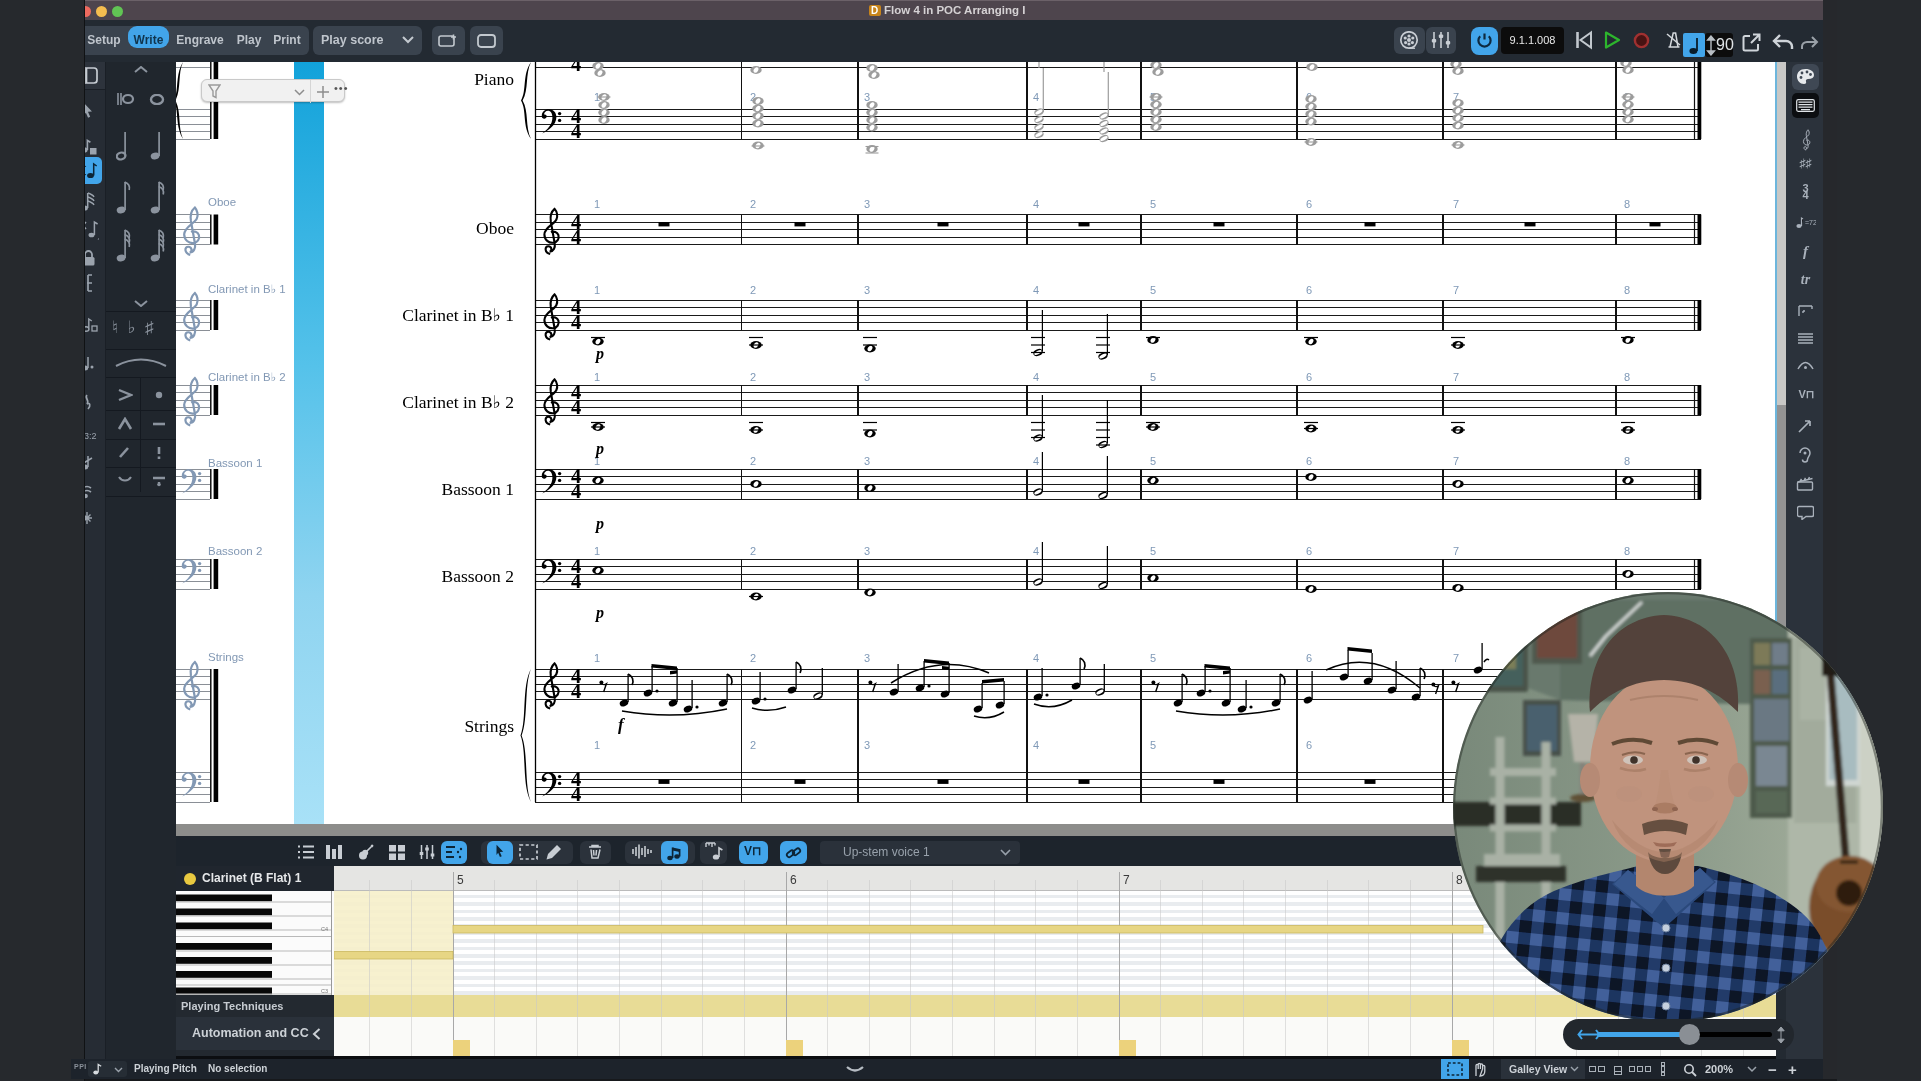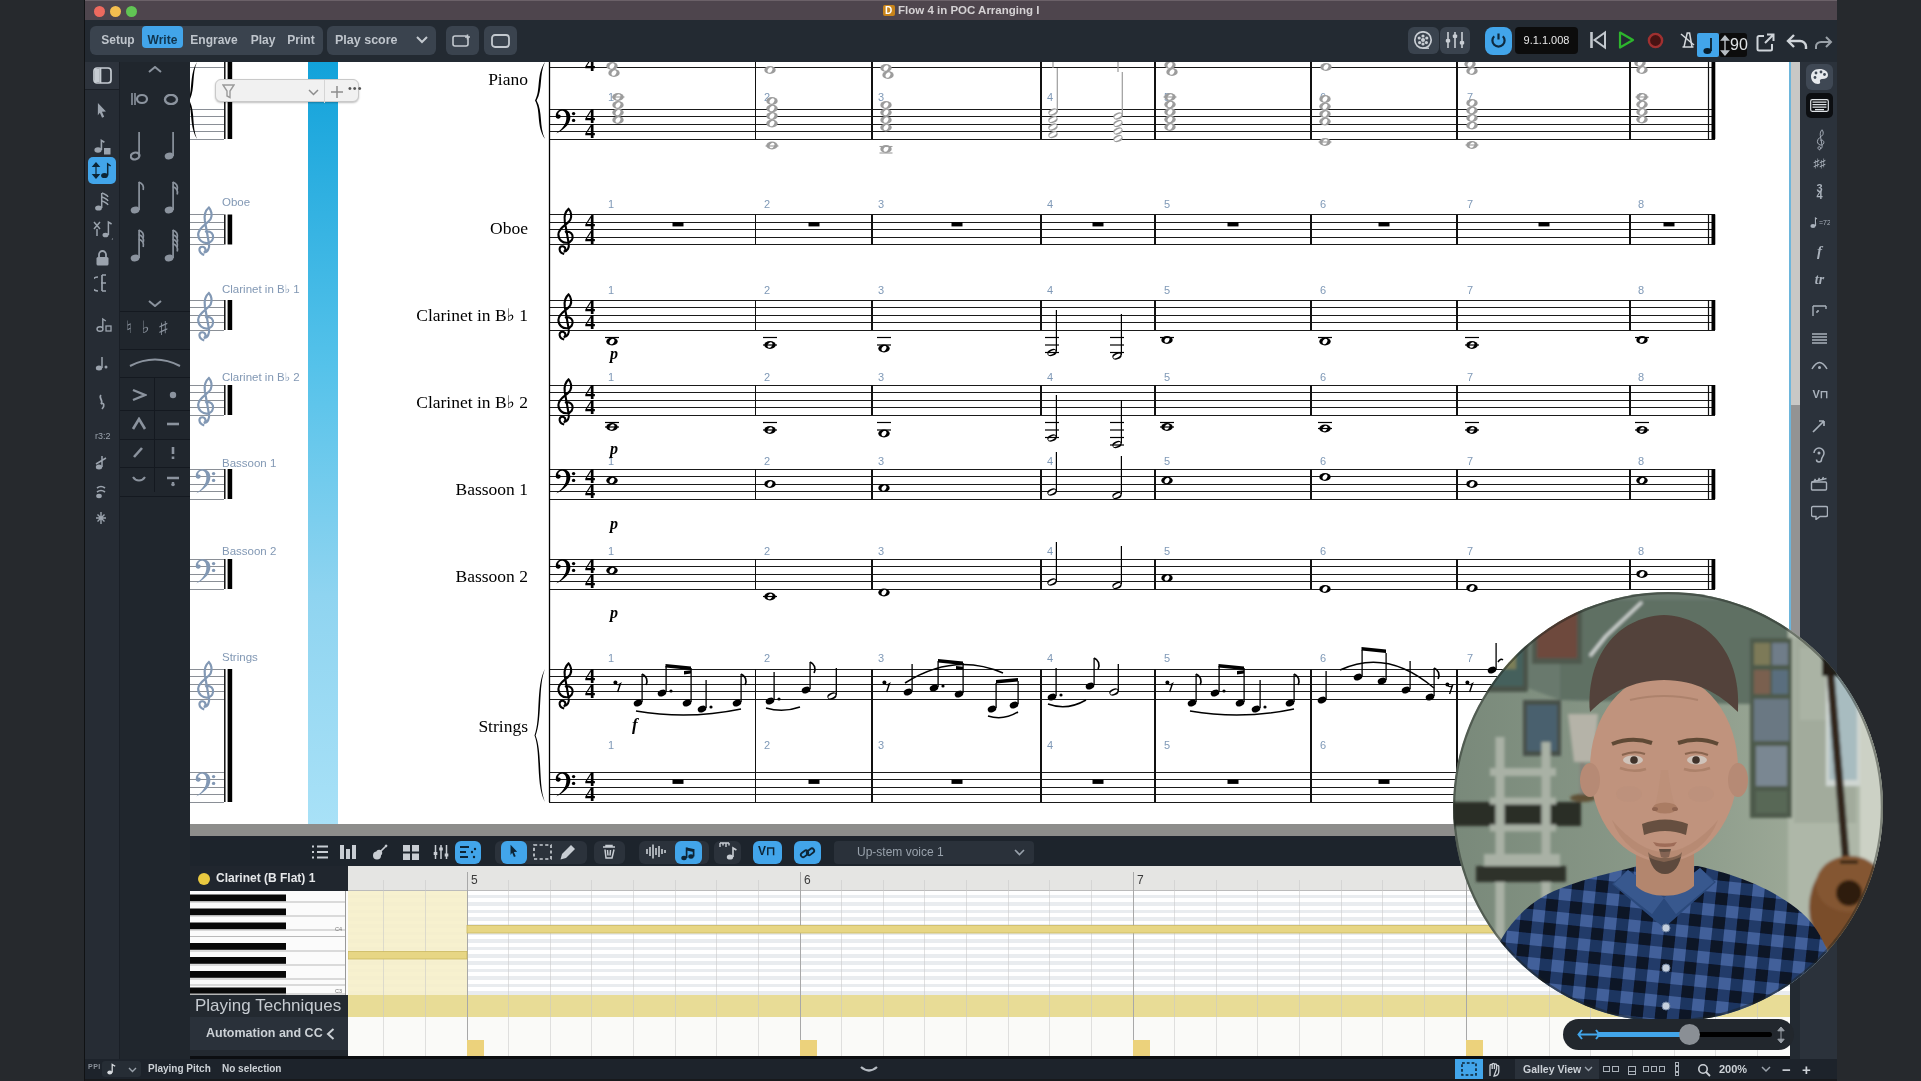--- a/index.html
+++ b/index.html
@@ -1,40 +1,40 @@
 <!DOCTYPE html>
 <html><head><meta charset="utf-8">
 <style>
 html,body{margin:0;padding:0;width:1921px;height:1081px;overflow:hidden;background:#26282c;font-family:"Liberation Sans",sans-serif;}
 *{box-sizing:border-box;}
 .abs{position:absolute;}
-#win{position:absolute;left:85px;top:0;width:1752px;height:1079px;background:#232a32;}
+#win{position:absolute;left:71px;top:0;width:1752px;height:1079px;background:#232a32;}
 #titlebar{position:absolute;left:0;top:0;width:100%;height:20px;background:#4e454d;border-top:1px solid #6b6168;}
 .tl{position:absolute;top:4.5px;width:11px;height:11px;border-radius:50%;}
 #ttl{position:absolute;top:3px;left:0;width:100%;text-align:center;color:#d5d2d4;font-size:11.5px;font-weight:bold;}
 #toolbar{position:absolute;left:0;top:20px;width:100%;height:52px;background:#232a32;}
 .tgroup{position:absolute;top:6px;height:29px;background:#3a434e;border-radius:6px;color:#bfc5cc;font-size:12px;font-weight:bold;}
 .tab{position:absolute;top:7px;text-align:center;font-size:12px;}
-.tabact{background:#42a5ea;color:#10354e;border-radius:4px;top:0;padding-top:7px;height:22px;}
+.tabact{background:#42a5ea;color:#10354e;border-radius:9px;top:0;padding-top:7px;height:22px;}
 #ltools{position:absolute;left:0;top:62px;width:35px;height:997px;background:#262c34;border-right:1px solid #1a1f26;}
 #npanel{position:absolute;left:35px;top:62px;width:70px;height:997px;background:#20262d;}
 #scorewrap{position:absolute;left:105px;top:62px;width:1600px;height:762px;background:#fff;}
 #bluestrip{position:absolute;left:223px;top:62px;width:30px;height:762px;background:linear-gradient(#12a2da,#55c2ea 40%,#8fd4f0 70%,#a8e1f7);}
 #pill{position:absolute;left:130px;top:79px;z-index:20;width:144px;height:23px;background:#f1f1f1;border:1px solid #c9c9c9;border-radius:6px;box-shadow:0 1px 2px rgba(0,0,0,.25);}
 #graybar{position:absolute;left:105px;top:824px;width:1600px;height:12px;background:#8d8d8b;}
 #btoolbar{position:absolute;left:105px;top:836px;width:1600px;height:30px;background:#1d242c;}
 .bbtn{position:absolute;top:4.5px;height:23px;border-radius:6px;}
 .blue{background:#42a5ea;}
 .dk{background:#2b323b;}
 #dd1{position:absolute;left:644px;top:4.5px;width:200px;height:23px;background:#2a313a;border-radius:4px;color:#98a1ab;font-size:12px;line-height:23px;padding-left:23px;}
 #trackhdr{position:absolute;left:105px;top:866px;width:158px;height:25px;background:#20262e;color:#e6e8ea;font-size:12px;font-weight:bold;}
 #ruler{position:absolute;left:263px;top:866px;width:1442px;height:25px;background:#e5e5e3;border-bottom:1px solid #bbb;color:#3a3a3a;font-size:12px;}
 #keys{position:absolute;left:105px;top:891px;width:158px;height:104px;background:#fbfbfb;}
 #grid{position:absolute;left:263px;top:891px;width:1442px;height:104px;background:repeating-linear-gradient(#ffffff 0px,#ffffff 3.7px,#e9ecef 3.7px,#e9ecef 7.4px);}
-#ptlabel{position:absolute;left:105px;top:995px;width:158px;height:22px;background:#232930;color:#c6cbd1;font-size:17px;font-weight:normal;line-height:22px;padding-left:5px;}
+#ptlabel{position:absolute;left:105px;top:995px;width:158px;height:22px;background:#232930;color:#c6cbd1;font-size:11px;font-weight:bold;line-height:22px;padding-left:5px;}
 #ptlane{position:absolute;left:263px;top:995px;width:1442px;height:22px;background:#e8dc96;}
 #autolabel{position:absolute;left:105px;top:1017px;width:158px;height:33px;background:#2a313a;color:#ccd1d6;font-size:12.5px;font-weight:bold;line-height:33px;padding-left:16px;}
 #autolane{position:absolute;left:263px;top:1017px;width:1442px;height:39px;background:#fafaf8;}
 #underauto{position:absolute;left:105px;top:1050px;width:158px;height:6px;background:#232930;}
 #statusbar{position:absolute;left:0;top:1059px;width:100%;height:20px;background:#1d232b;color:#cdd2d7;font-size:10px;font-weight:bold;z-index:70;}
 #rsidebar{position:absolute;left:1715px;top:62px;width:37px;height:997px;background:#2b323b;}
 #vscroll{position:absolute;left:1706px;top:62px;width:9px;height:762px;background:#c8c8c6;}
 #vthumb{position:absolute;left:1706px;top:405px;width:9px;height:419px;background:#939393;}
 .ic{position:absolute;}
 </style></head><body>

